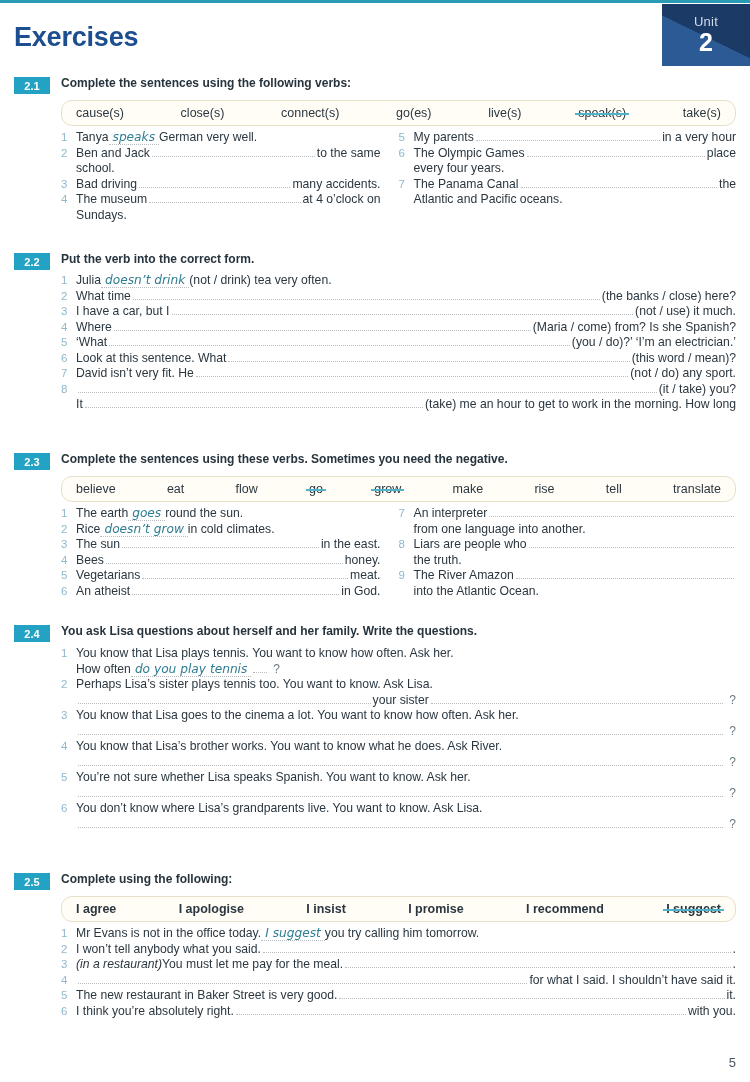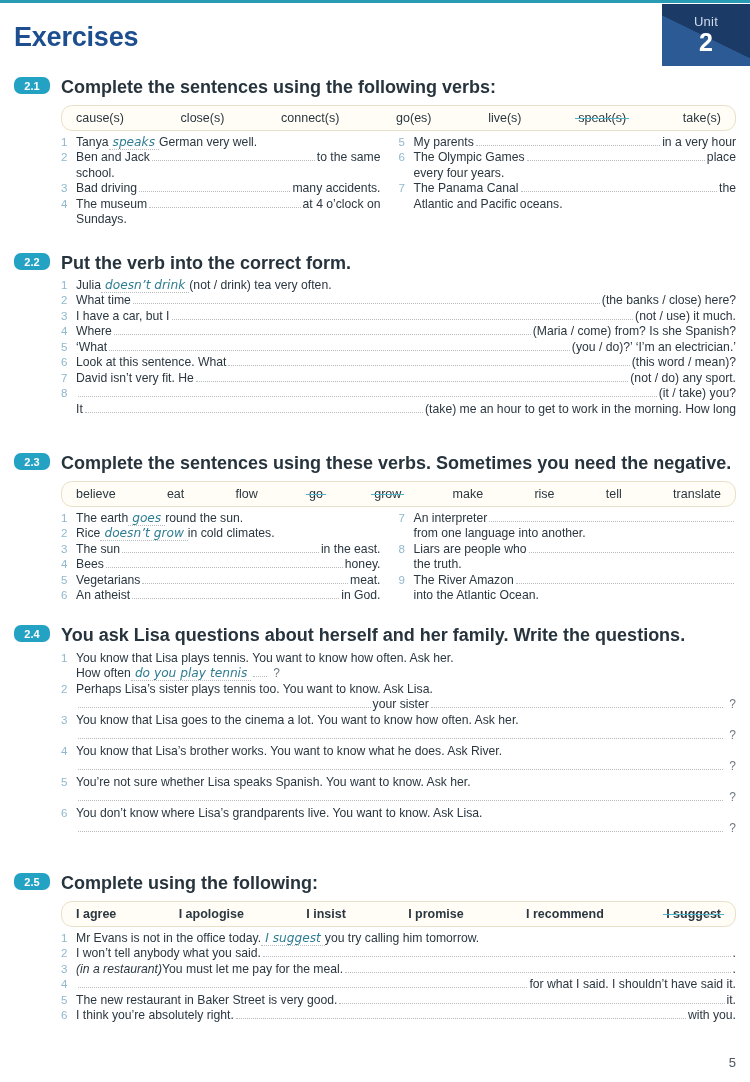--- a/index.html
+++ b/index.html
@@ -52,25 +52,24 @@
   
   .ex { position: absolute; left: 14px; width: 722px; }
   .ex-head { display: flex; align-items: flex-start; }
   .ex-badge {
     flex: 0 0 auto;
     width: 36px; height: 17px;
     background: #23a2c4; color: #ffffff;
     font-size: 11px; font-weight: bold;
     display: flex; align-items: center; justify-content: center;
     margin-top: 1px;
-    border-radius: 7px;
   }
   .ex-title {
     margin-left: 11px;
-    font-size: 18px; font-weight: bold; color: #27343d;
+    font-size: 12px; font-weight: bold; color: #27343d;
     line-height: 1.25;
   }
 
   
   .wordbank {
     margin: 6px 0 4px 47px;
     border: 1.3px solid #e8e0c8;
     border-radius: 11px;
     background: #fffdf6;
     height: 26px;

